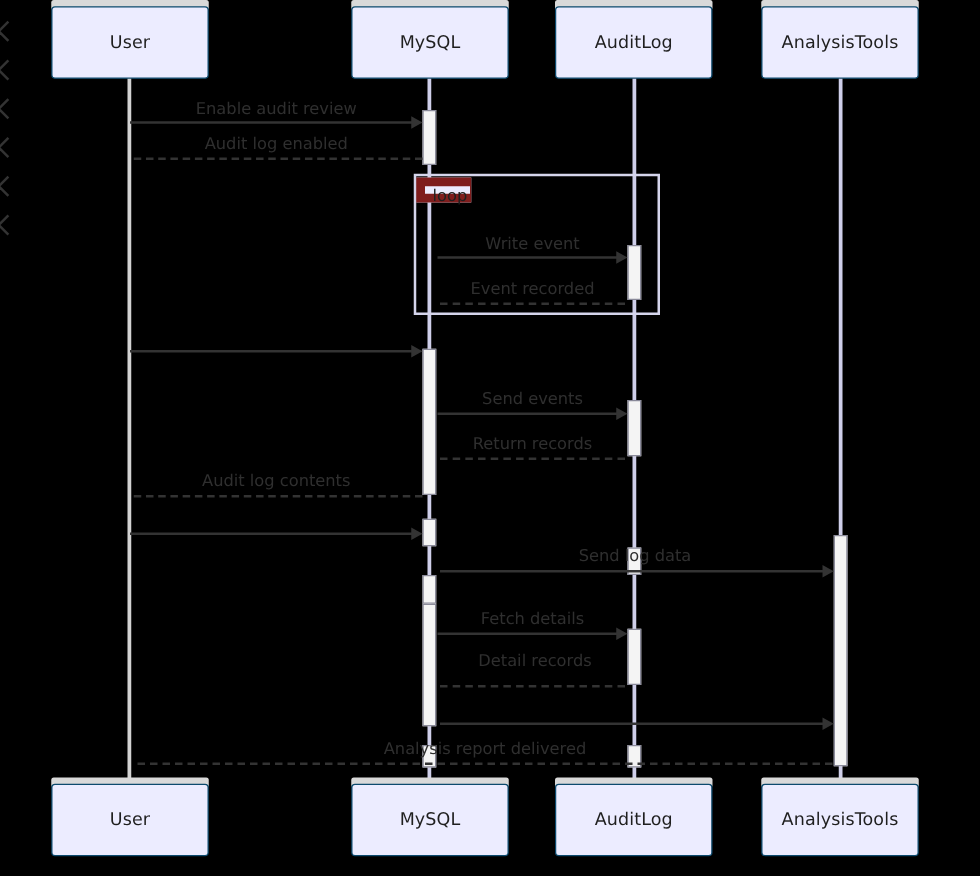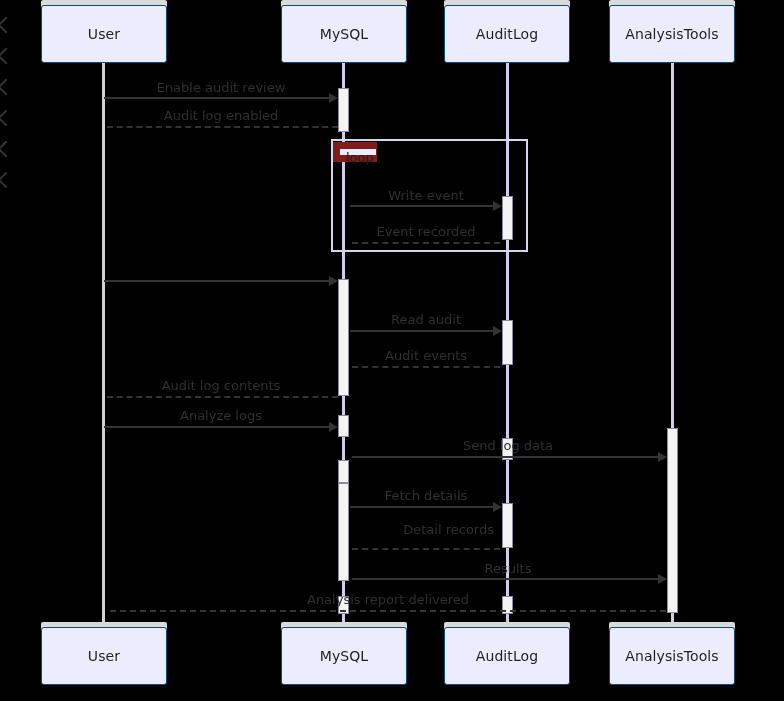--- a/index.html
+++ b/index.html
@@ -173,56 +173,54 @@
    MySQL  Event recorded --&gt;
   <div class="msg-text" style="left:350px; top:224px; width:152px;">Event recorded</div>
   <div class="msg-line dashed" style="left:352px; top:242px; width:148px;"></div>
   <div class="arrow-open left" style="left:350px; top:237px;"></div>
 
   
   <div class="msg-line" style="left:104px; top:280px; width:229px;"></div>
   <div class="arrow-head right" style="left:329px; top:276px;"></div>
 
   
-  <div class="msg-text" style="left:350px; top:312px; width:152px;">Read audit</div>
+  <div class="msg-text" style="left:350px; top:312px; width:152px;">Send events</div>
   <div class="msg-line" style="left:350px; top:330px; width:147px;"></div>
   <div class="arrow-head right" style="left:493px; top:326px;"></div>
 
    MySQL  Return events --&gt;
-  <div class="msg-text" style="left:350px; top:348px; width:152px;">Audit events</div>
+  <div class="msg-text" style="left:350px; top:348px; width:152px;">Return records</div>
   <div class="msg-line dashed" style="left:352px; top:366px; width:148px;"></div>
   <div class="arrow-open left" style="left:350px; top:361px;"></div>
 
    User  Audit log contents --&gt;
   <div class="msg-text" style="left:104px; top:378px; width:234px;">Audit log contents</div>
   <div class="msg-line dashed" style="left:107px; top:396px; width:231px;"></div>
   <div class="arrow-open left" style="left:105px; top:391px;"></div>
 
   
-  <div class="msg-text" style="left:104px; top:408px; width:234px;">Analyze logs</div>
   <div class="msg-line" style="left:104px; top:426px; width:229px;"></div>
   <div class="arrow-head right" style="left:329px; top:422px;"></div>
 
   
   <div class="msg-text" style="left:352px; top:438px; width:312px;">Send log data</div>
   <div class="msg-line" style="left:352px; top:456px; width:310px;"></div>
   <div class="arrow-head right" style="left:658px; top:452px;"></div>
 
   
   <div class="msg-text" style="left:350px; top:488px; width:152px;">Fetch details</div>
   <div class="msg-line" style="left:350px; top:506px; width:147px;"></div>
   <div class="arrow-head right" style="left:493px; top:502px;"></div>
 
    MySQL  Detail records --&gt;
-  <div class="msg-text" style="left:338px; top:522px; width:156px;text-align:right;">Detail records</div>
+  <div class="msg-text" style="left:350px; top:522px; width:156px;">Detail records</div>
   <div class="msg-line dashed" style="left:352px; top:548px; width:148px;"></div>
   <div class="arrow-open left" style="left:350px; top:543px;"></div>
 
   
-  <div class="msg-text" style="left:352px; top:561px; width:312px;">Results</div>
   <div class="msg-line" style="left:352px; top:578px; width:310px;"></div>
   <div class="arrow-head right" style="left:658px; top:574px;"></div>
 
    User  Analysis report delivered --&gt;
   <div class="msg-text" style="left:110px; top:592px; width:556px;">Analysis report delivered</div>
   <div class="msg-line dashed" style="left:110px; top:610px; width:556px;"></div>
   <div class="arrow-open left" style="left:105px; top:605px;"></div>
 
   
   <div class="actor-shadow" style="left:41px;  top:622px; width:126px; height:8px;"></div>

